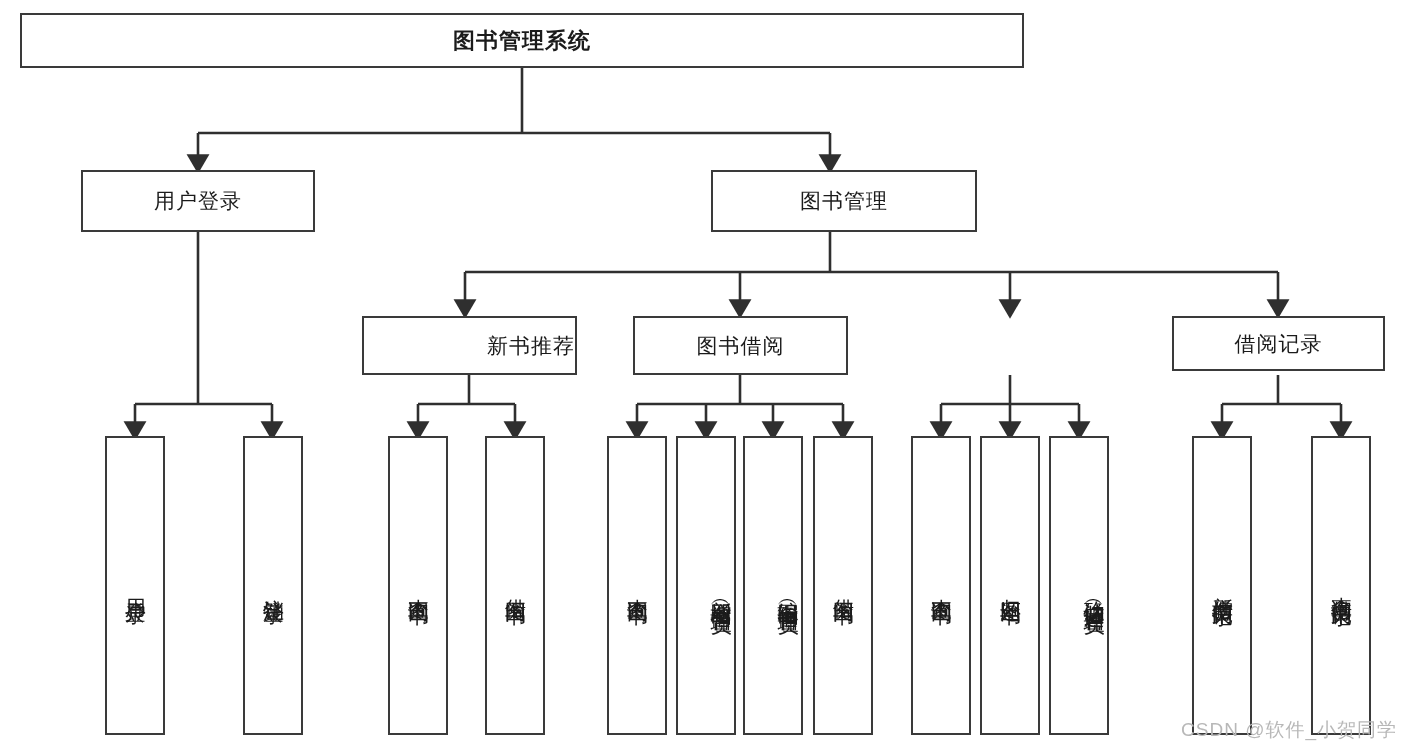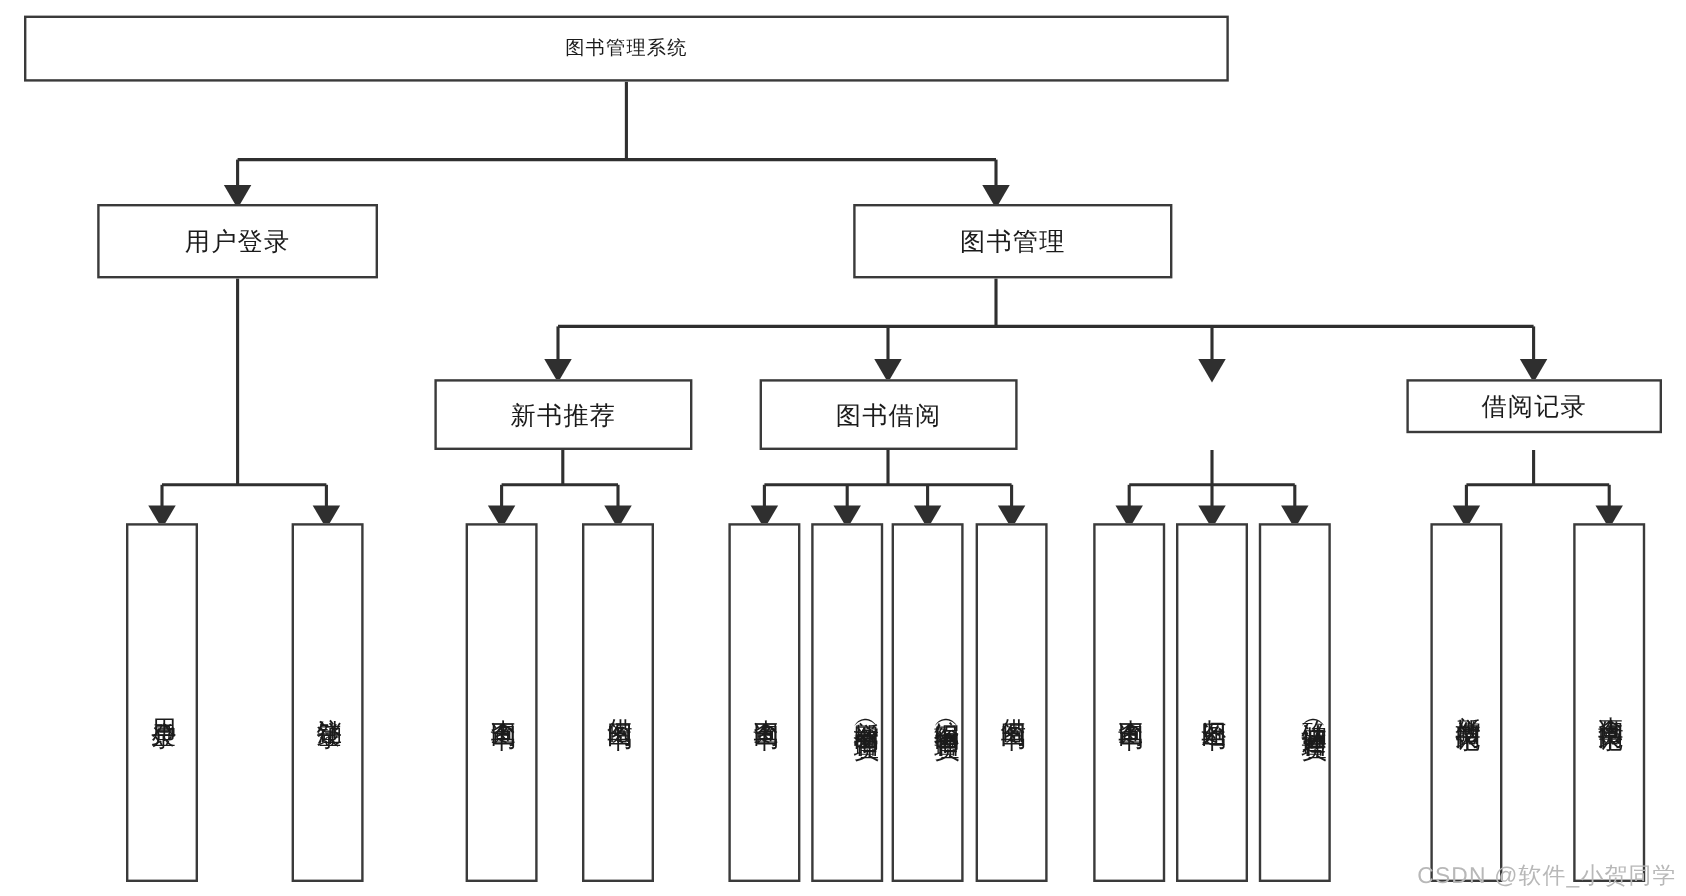--- a/index.html
+++ b/index.html
@@ -5,21 +5,21 @@
   html,body{margin:0;padding:0;background:#ffffff;}
   body{width:1405px;height:747px;overflow:hidden;
        font-family:"Liberation Sans","DejaVu Sans",sans-serif;}
   #canvas{position:relative;width:1405px;height:747px;background:#fff;}
   svg.lines{position:absolute;left:0;top:0;width:1405px;height:747px;pointer-events:none;}
 
   .node{position:absolute;box-sizing:border-box;background:#ffffff;
         border:2.5px solid #3a3a3a;display:flex;align-items:center;
         justify-content:center;color:#1b1b1b;}
   .node.h{font-size:21px;letter-spacing:1px;}
-  .node.root{font-size:16px;}
+  .node.root{font-size:22px;font-weight:bold;}
   .node.v{writing-mode:vertical-rl;text-orientation:upright;
           font-size:21px;line-height:1.28;letter-spacing:2px;
           align-items:flex-start;justify-content:center;padding-top:14px;}
   .node.v.mid{align-items:center;padding-top:0;}
 
   #watermark{position:absolute;right:8px;bottom:4px;font-size:19px;
              color:#b8b8b8;letter-spacing:1px;white-space:nowrap;}
 </style>
 </head>
 <body>
@@ -80,27 +80,27 @@
     <span>图书管理系统</span>
   </div>
 
   <div class="node h" style="left:81px;top:170px;width:234px;height:62px;">
     <span>用户登录</span>
   </div>
   <div class="node h" style="left:711px;top:170px;width:266px;height:62px;">
     <span>图书管理</span>
   </div>
 
-  <div class="node h" style="left:362px;top:316px;width:215px;height:59px;">
+  <div class="node h" style="left:362px;top:316px;width:215px;height:59px;justify-content:flex-end;">
     <span>新书推荐</span>
   </div>
   <div class="node h" style="left:633px;top:316px;width:215px;height:59px;">
     <span>图书借阅</span>
   </div>
-  <div class="node h" style="left:1172px;top:316px;width:213px;height:45px;font-family:Liberation Mono, monospace;">
+  <div class="node h" style="left:1172px;top:316px;width:213px;height:55px;font-family:Liberation Mono, monospace;">
     <span>借阅记录</span>
   </div>
 
   <div class="node v mid" style="left:105px;top:436px;width:60px;height:299px;">
     <span>用户登录</span>
   </div>
   <div class="node v mid" style="left:243px;top:436px;width:60px;height:299px;">
     <span>注销登录</span>
   </div>
 

